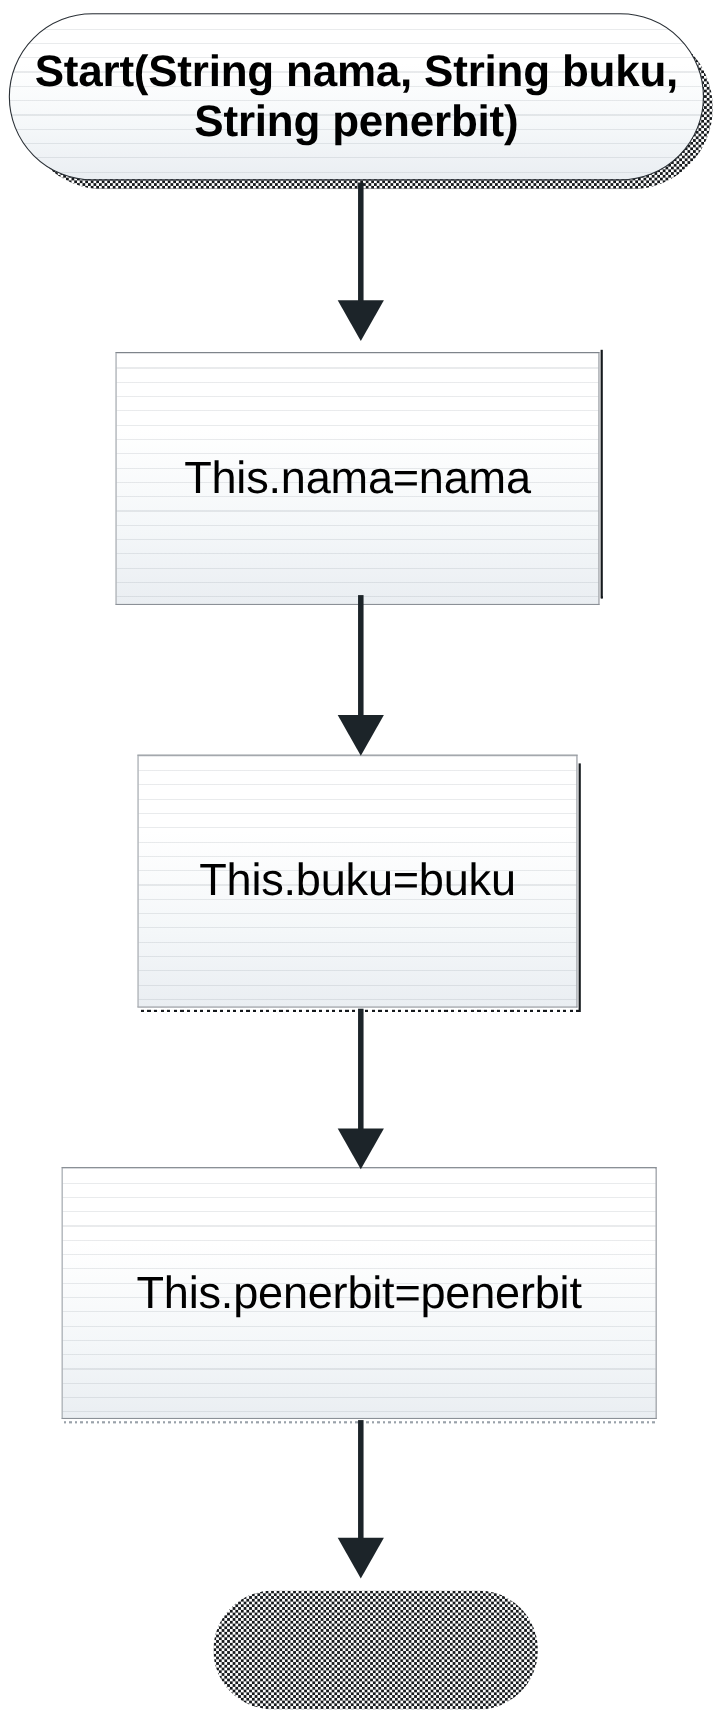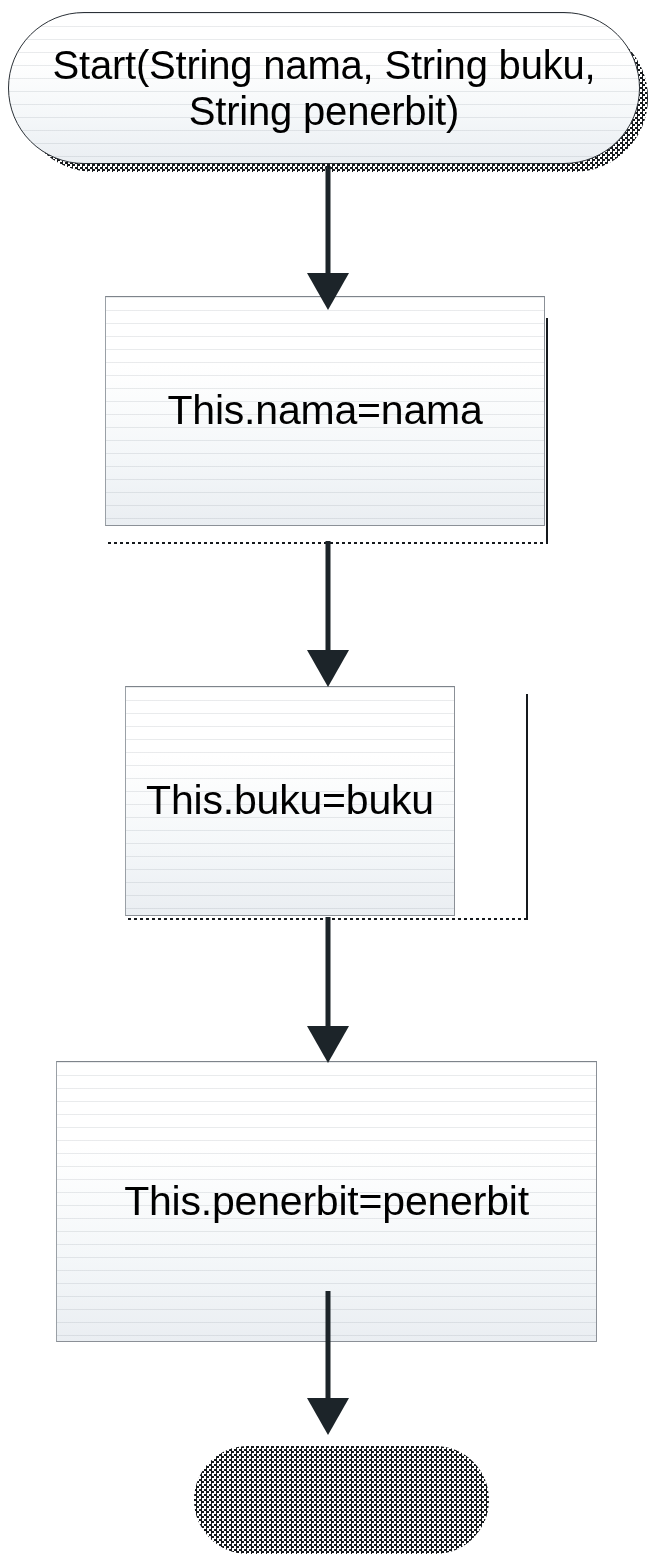--- a/index.html
+++ b/index.html
@@ -69,20 +69,21 @@
       #15191d 0px, #15191d 3px, rgba(255,255,255,0) 3px, rgba(255,255,255,0) 6px);
   }
   .shadow-bottom.faint {
     background-image: repeating-linear-gradient(to right,
       #9aa2aa 0px, #9aa2aa 2px, rgba(255,255,255,0) 2px, rgba(255,255,255,0) 5px);
   }
 
   
   .terminator {
     border: 1.5px solid #2b3137;
+    font-weight: bold;
   }
   .terminator .node-label {
     font-size: 40px;
   }
   .term-shadow {
     position: absolute;
     z-index: 0;
     background-image: repeating-conic-gradient(#16191c 0% 25%, #ffffff 0% 50%);
     background-size: 5px 5px;
   }
@@ -122,42 +123,42 @@
 String penerbit)</div>
   </div>
 
   <div class="conn" style="left:306px; top:166px; width:44px; height:146px;">
     <div class="stem" style="height:112px;"></div>
     <div class="head" style="top:107px;"></div>
   </div>
 
   <div class="shadow-right" style="left:546px; top:318px; height:226px;"></div>
   <div class="shadow-bottom" style="left:108px; top:542px; width:440px;"></div>
-  <div class="node process" style="left:105px; top:296px; width:440px; height:230px; z-index:2;">
+  <div class="node process" style="left:105px; top:320px; width:440px; height:230px; z-index:2;">
     <div class="node-label">This.nama=nama</div>
   </div>
 
   <div class="conn" style="left:306px; top:541px; width:44px; height:148px;">
     <div class="stem" style="height:114px;"></div>
     <div class="head" style="top:109px;"></div>
   </div>
 
   <div class="shadow-right" style="left:526px; top:694px; height:226px;"></div>
   <div class="shadow-bottom" style="left:128px; top:918px; width:400px;"></div>
-  <div class="node process" style="left:125px; top:686px; width:330px; height:230px; z-index:2;">
+  <div class="node process" style="left:125px; top:686px; width:400px; height:230px; z-index:2;">
     <div class="node-label">This.buku=buku</div>
   </div>
 
   <div class="conn" style="left:306px; top:917px; width:44px; height:148px;">
     <div class="stem" style="height:114px;"></div>
     <div class="head" style="top:109px;"></div>
   </div>
 
   <div class="shadow-bottom faint" style="left:58px; top:1292px; width:540px;"></div>
-  <div class="node process" style="left:56px; top:1061px; width:541px; height:281px; z-index:2;">
+  <div class="node process" style="left:56px; top:1061px; width:541px; height:229px; z-index:2;">
     <div class="node-label">This.penerbit=penerbit</div>
   </div>
 
   <div class="conn" style="left:306px; top:1291px; width:44px; height:146px;">
     <div class="stem" style="height:112px;"></div>
     <div class="head" style="top:107px;"></div>
   </div>
 
   <div class="term-shadow" style="left:194px; top:1446px; width:295px; height:108px; border-radius:54px;"></div>
 

